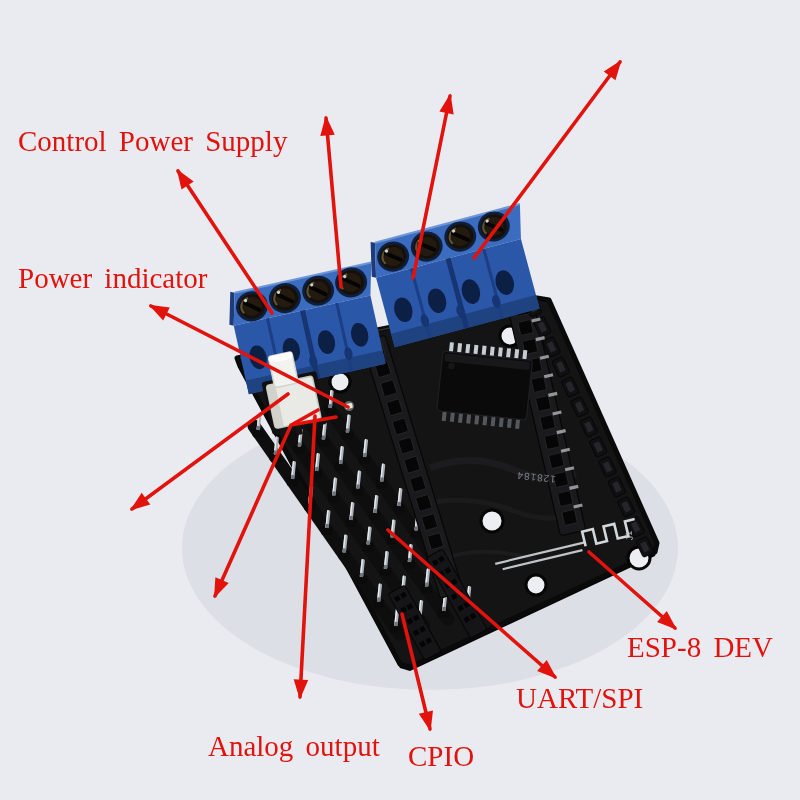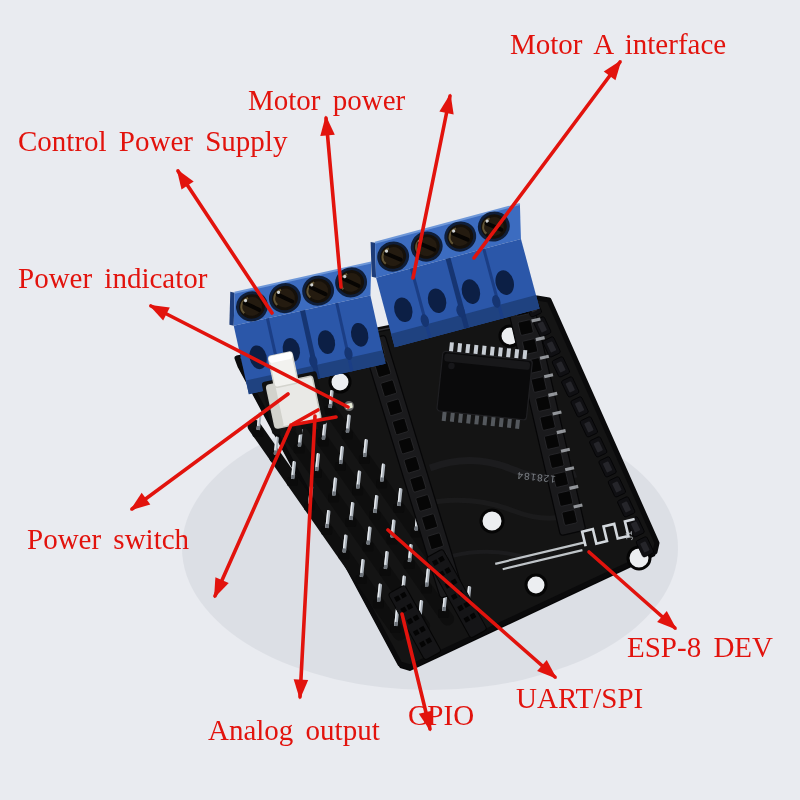--- a/index.html
+++ b/index.html
@@ -25,22 +25,22 @@
     word-spacing:5px;
     user-select:none;
   }
   #lb-motor-a{left:510px;top:29px}
   #lb-motor-b{left:343px;top:57px}
   #lb-motor-power{left:248px;top:85px}
   #lb-control{left:18px;top:126px}
   #lb-indicator{left:18px;top:263px}
   #lb-switch{left:27px;top:524px}
   #lb-enrst{left:155px;top:612px}
-  #lb-analog{left:208px;top:715px}
-  #lb-cpio{left:408px;top:700px}
+  #lb-analog{left:208px;top:731px}
+  #lb-cpio{left:408px;top:741px}
   #lb-uart{left:516px;top:683px}
   #lb-esp12{left:627px;top:632px}
 </style>
 </head>
 <body>
 
 <div class="scene">
 
 <svg width="800" height="800" viewBox="0 0 800 800">
   <defs>
@@ -387,22 +387,19 @@
     <path d="M288,394 L132,509" marker-end="url(#ah)"></path>
     <path d="M336,417 L291,425 L215,596" marker-end="url(#ah)"></path>
     <path d="M318,410 L293,424"></path>
     <path d="M315,416 L300,697" marker-end="url(#ah)"></path>
     <path d="M402,614 L430,729" marker-end="url(#ah)"></path>
     <path d="M388,530 L555,677" marker-end="url(#ah)"></path>
     <path d="M589,552 L675,628" marker-end="url(#ah)"></path>
   </g>
 </svg>
 
-  <div class="label" id="lb-motor-a">Motor A interface</div>
-  <div class="label" id="lb-motor-power">Motor power</div>
   <div class="label" id="lb-indicator">Power indicator</div>
   <div class="label" id="lb-control">Control Power Supply</div>
-  <div class="label" id="lb-switch">Power switch</div>
   <div class="label" id="lb-analog">Analog output</div>
   <div class="label" id="lb-cpio">CPIO</div>
   <div class="label" id="lb-uart">UART/SPI</div>
   <div class="label" id="lb-esp12">ESP-8 DEV</div>
 </div>
 
 </body></html>

